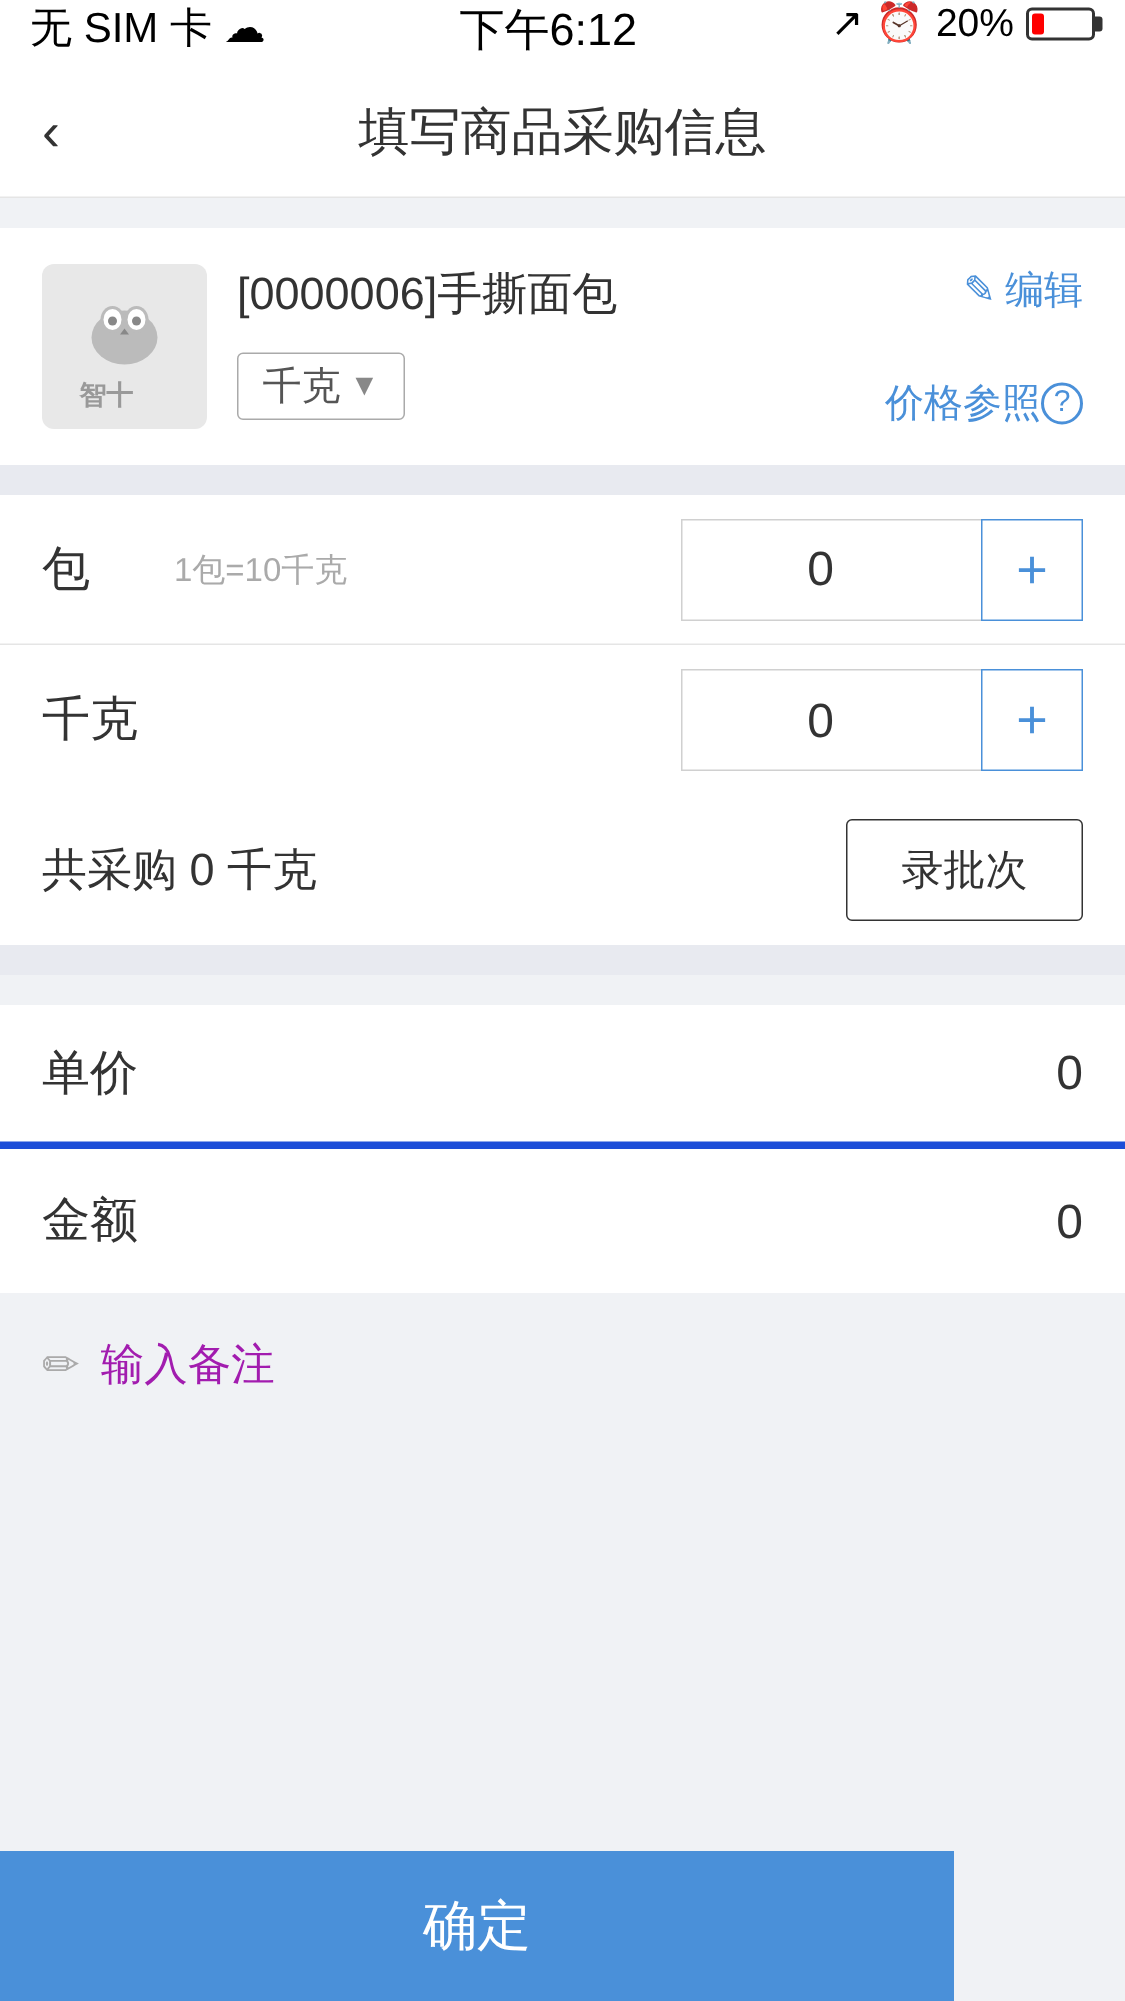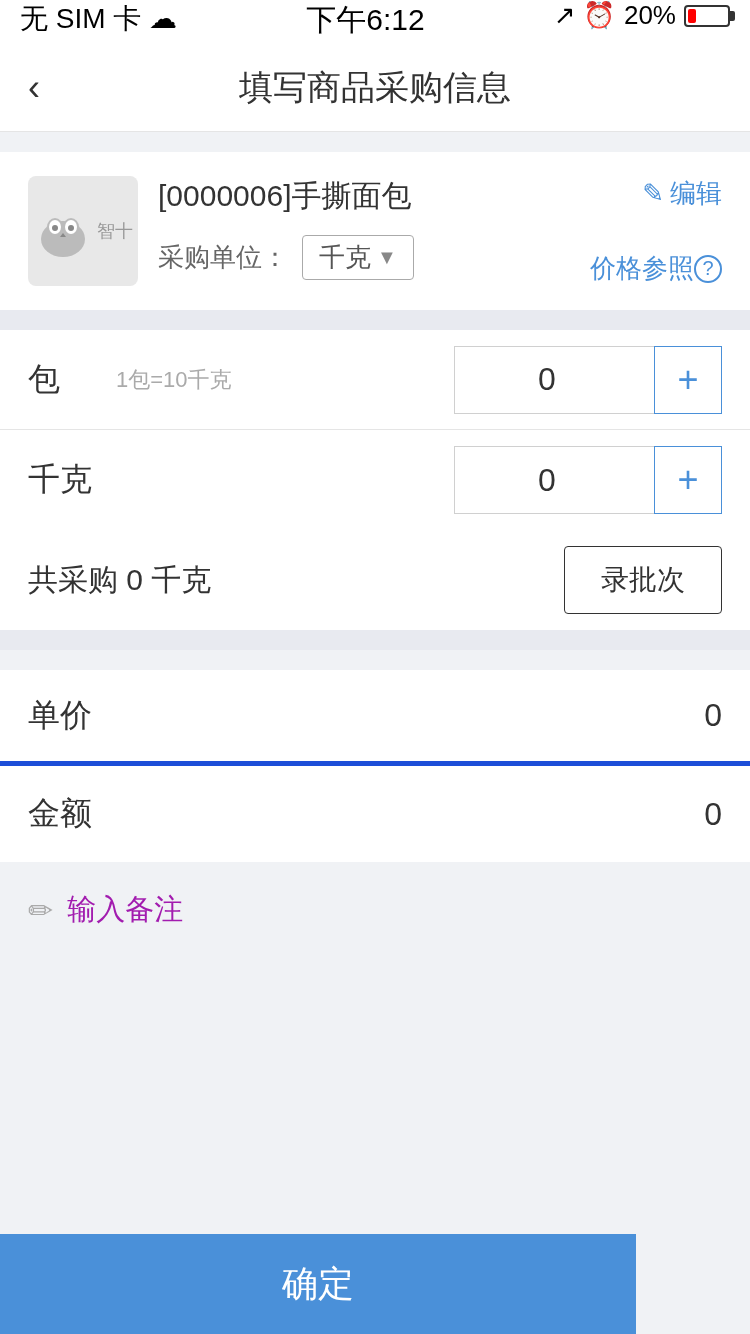--- a/index.html
+++ b/index.html
@@ -95,22 +95,23 @@
       background: #e8e8e8;
       border-radius: 8px;
       display: flex;
       align-items: center;
       justify-content: center;
       flex-shrink: 0;
       overflow: hidden;
     }
     .product-thumb-inner {
       display: flex;
-      align-items: center;
+      flex-direction: column;
       gap: 4px;
+      font-weight: bold;
     }
     .product-info {
       flex: 1;
     }
     .product-name {
       font-size: 30px;
       color: #333;
       margin-bottom: 18px;
     }
     .product-unit-row {
@@ -363,21 +364,20 @@
           <circle cx="22" cy="27" r="3" fill="#888"></circle>
           <circle cx="38" cy="27" r="3" fill="#888"></circle>
           <polygon points="30,32 27,36 33,36" fill="#888"></polygon>
         </svg>
         <span style="font-size:18px;color:#999;">智十</span>
       </div>
     </div>
     <div class="product-info">
       <div class="product-name">[0000006]手撕面包</div>
       <div class="product-unit-row">
-        <span>采购单位：</span>
         <div class="unit-badge">
           <span>千克</span>
           <span class="unit-badge-arrow">▼</span>
         </div>
       </div>
     </div>
     <span class="edit-link">
       <span>✎</span>
       <span>编辑</span>
     </span>

